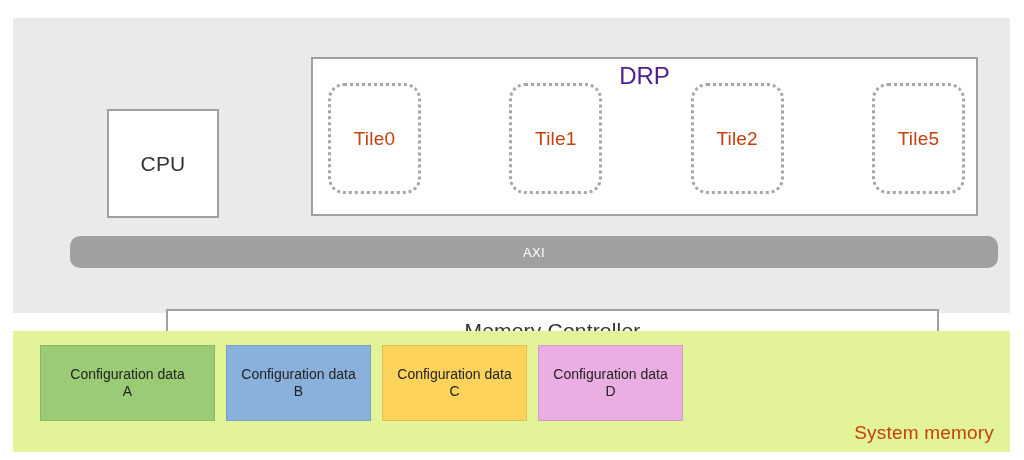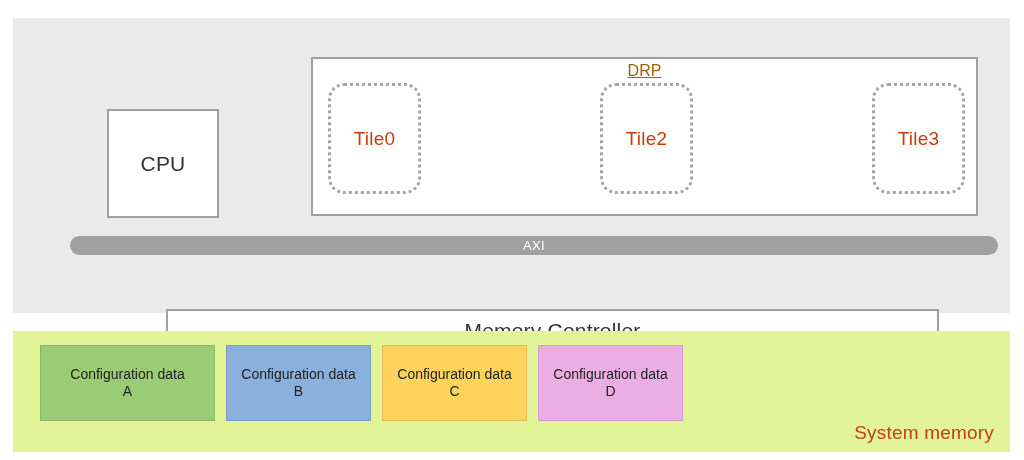--- a/index.html
+++ b/index.html
@@ -65,24 +65,23 @@
     background: #ffffff;
     border: 2px solid #a0a0a0;
     box-sizing: border-box;
   }
   .drp-title {
     position: absolute;
     left: 0;
     top: 3px;
     width: 100%;
     text-align: center;
-    font-size: 16px;
-    color: #a16207;
+    font-size: 24px;
+    color: #4c1d95;
     pointer-events: none;
-    text-decoration: underline;
   }
   .tiles-row {
     position: absolute;
     left: 15px;
     top: 24px;
     width: 637px;
     height: 113px;
     display: flex;
     justify-content: space-between;
     align-items: flex-start;
@@ -103,21 +102,21 @@
     color: #c2410c;
     letter-spacing: 0.2px;
   }
 
   
   .axi-bus {
     position: absolute;
     left: 57px;
     top: 218px;
     width: 928px;
-    height: 19px;
+    height: 32px;
     background: #a0a0a0;
     border-radius: 10px;
     display: flex;
     align-items: center;
     justify-content: center;
   }
   .axi-bus .label {
     font-size: 13px;
     color: #ffffff;
     letter-spacing: 0.3px;
@@ -203,24 +202,27 @@
       <span class="label">CPU</span>
     </div>
 
     <div class="drp-box">
       <div class="drp-title">DRP</div>
       <div class="tiles-row">
         <div class="tile">
           <span class="label">Tile0</span>
         </div>
         <div class="tile">
+          <span class="label">Tile1</span>
+        </div>
+        <div class="tile">
           <span class="label">Tile2</span>
         </div>
         <div class="tile">
-          <span class="label">Tile3</span>
+          <span class="label">Tile5</span>
         </div>
       </div>
     </div>
 
     <div class="axi-bus">
       <span class="label">AXI</span>
     </div>
 
     <div class="memctrl-box">
       <span class="label">Memory Controller</span>

